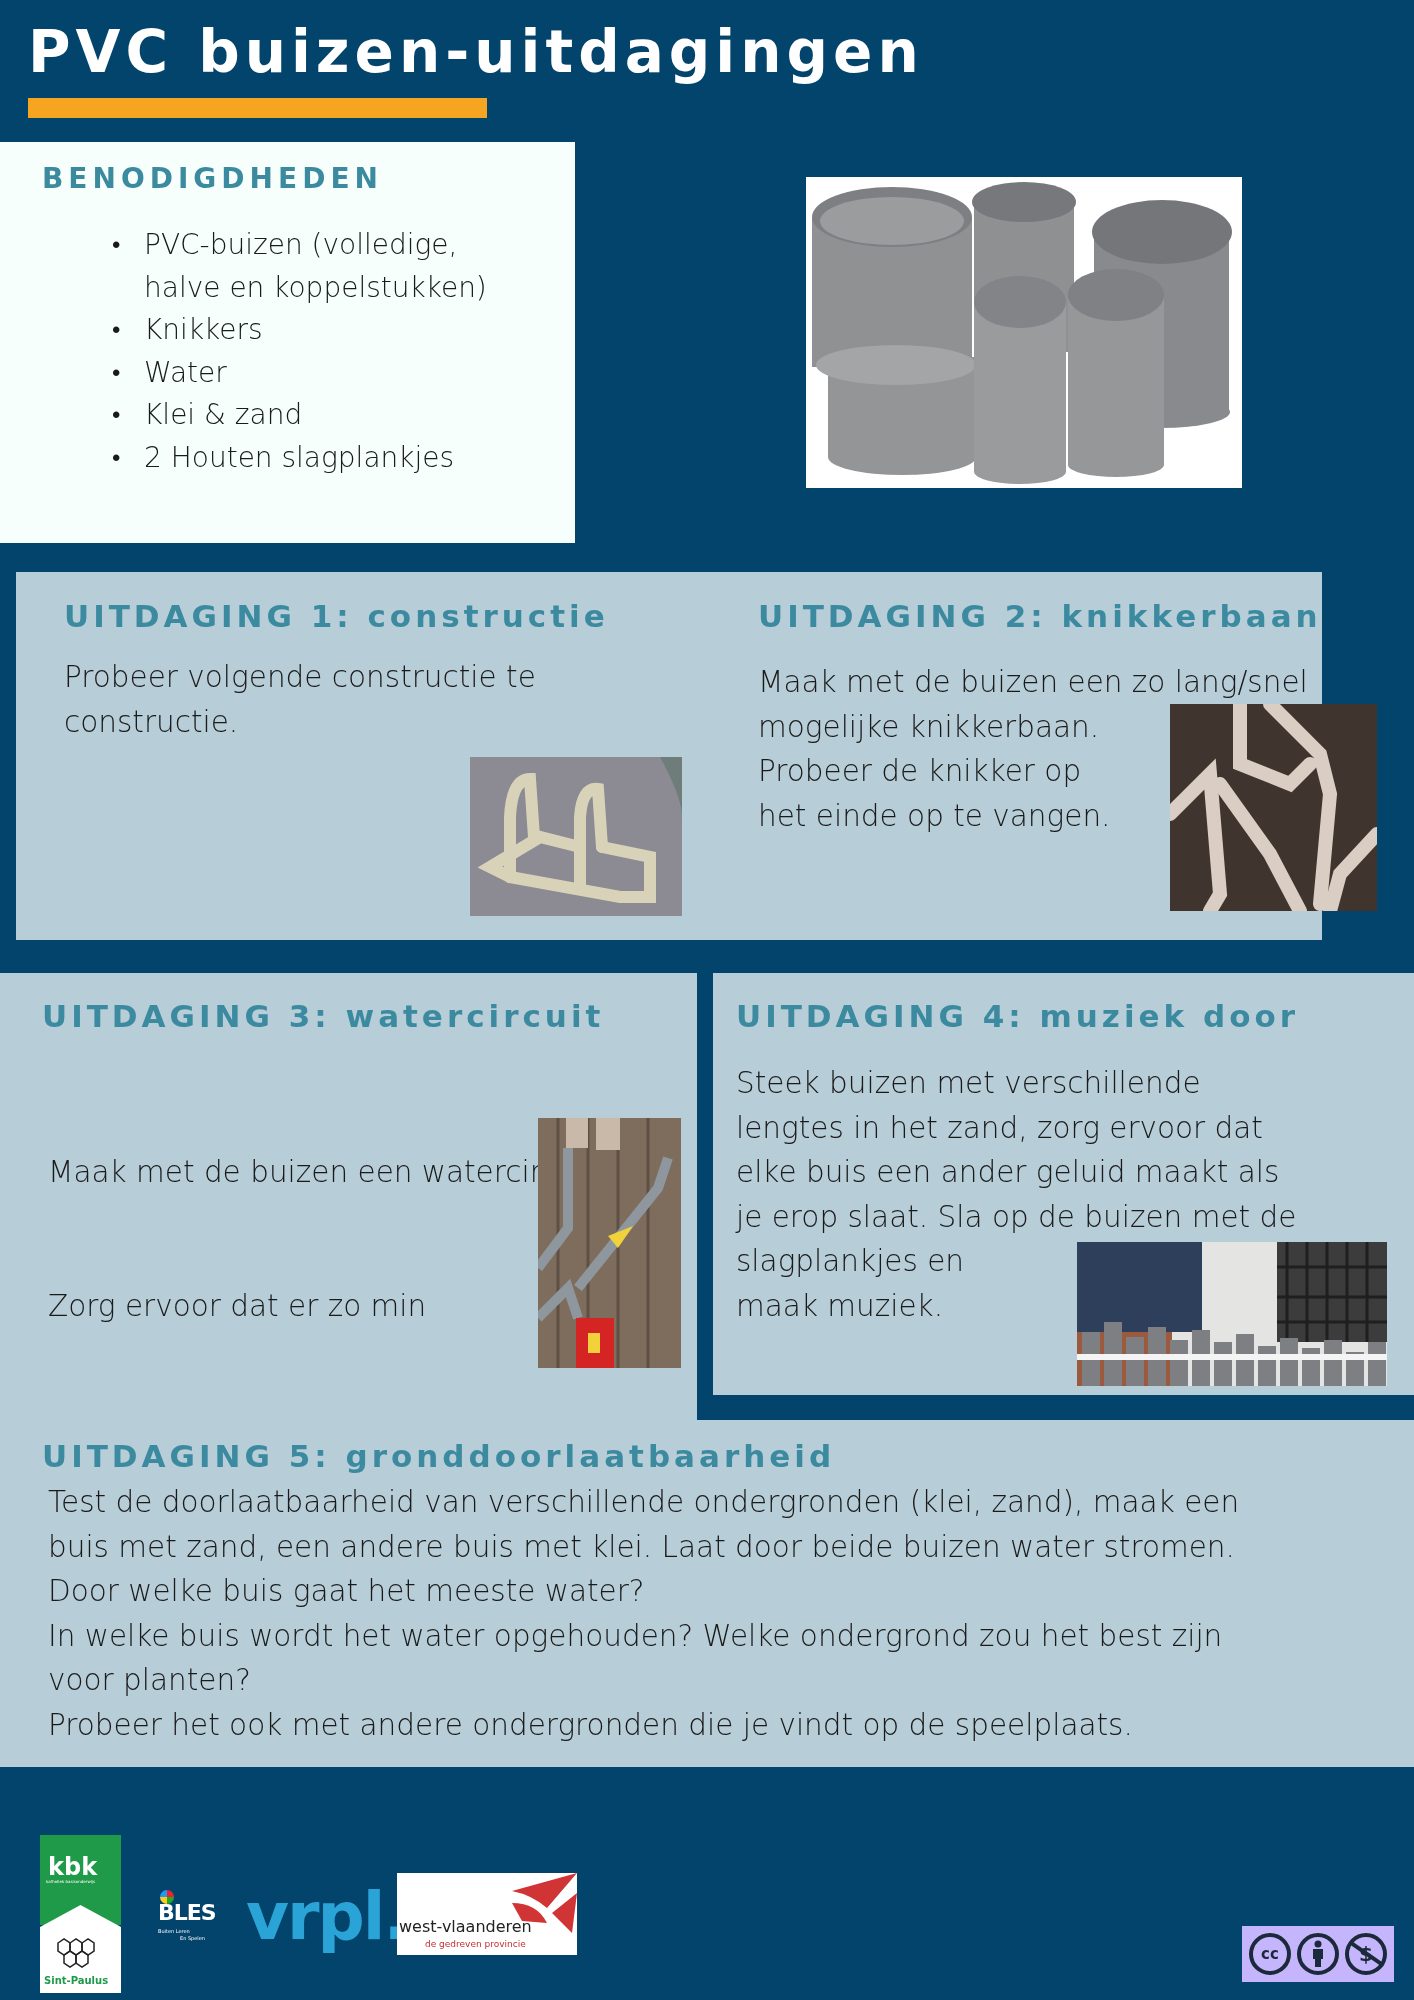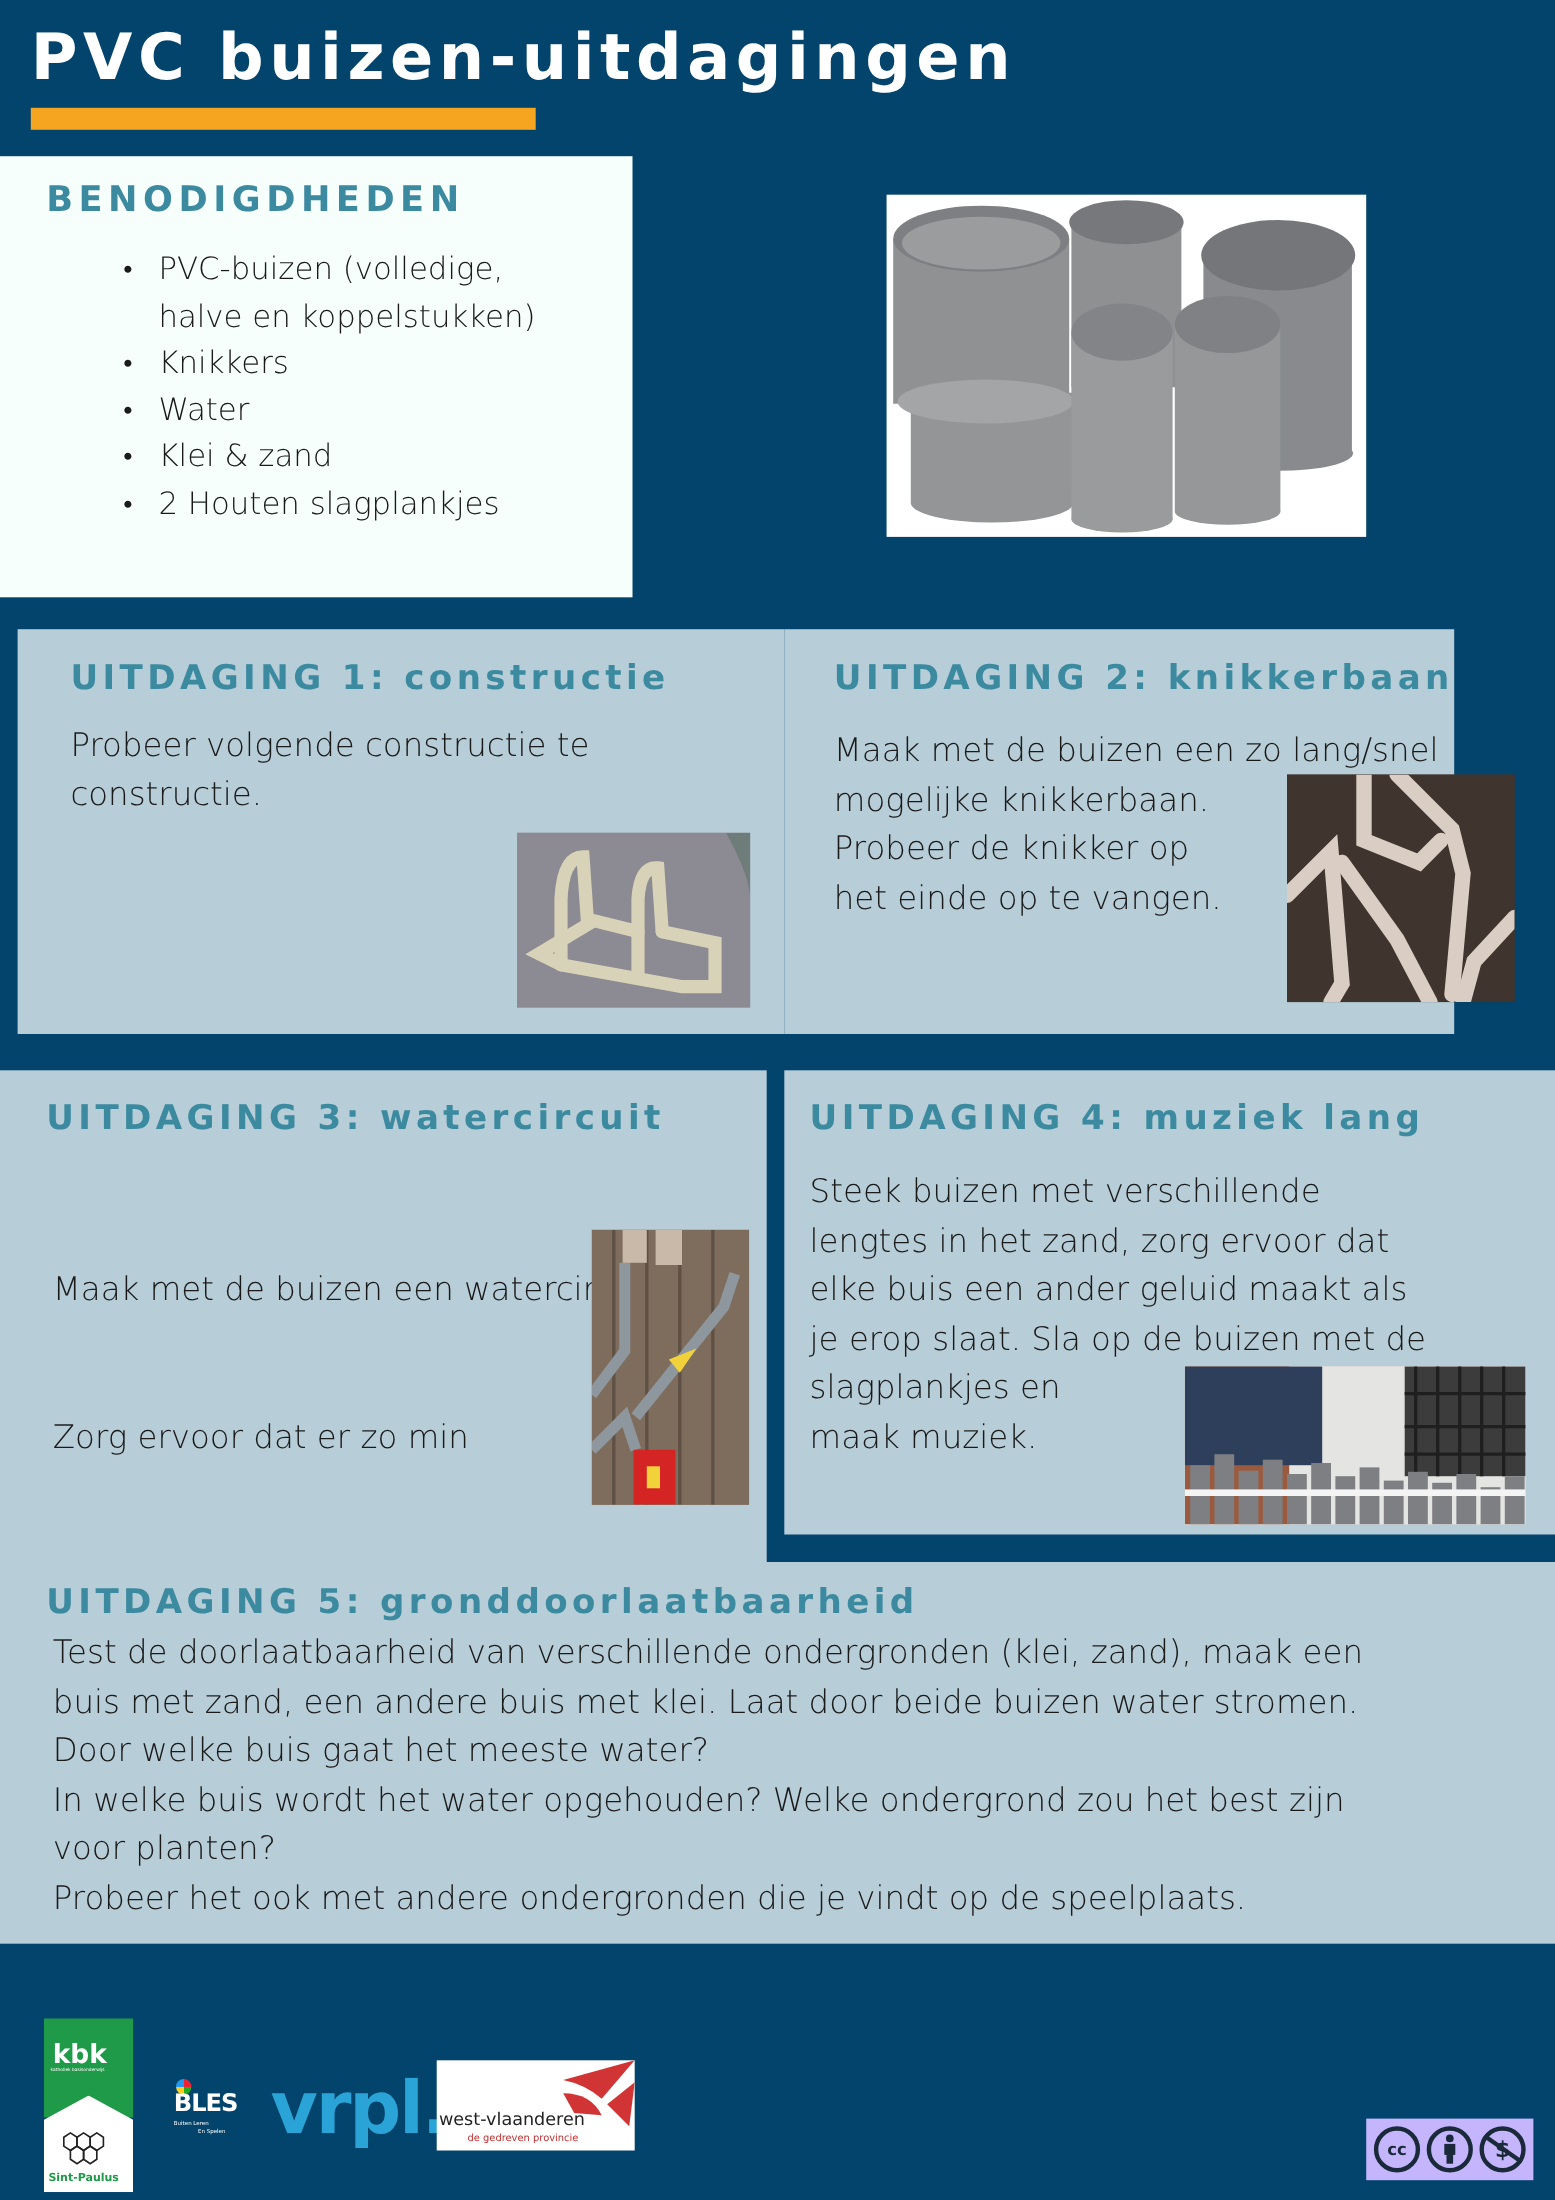--- a/index.html
+++ b/index.html
@@ -4,21 +4,21 @@
 <style>
   * { margin:0; padding:0; box-sizing:border-box; }
   html, body { width:1414px; height:2000px; overflow:hidden; }
   body { background:#02446c; font-family:"DejaVu Sans", sans-serif; position:relative; color:#1a1a1a; }
   .abs { position:absolute; }
 
   .title { left:28px; top:18px; color:#ffffff; font-family:"DejaVu Sans", sans-serif; font-weight:bold; font-size:58px; letter-spacing:5px; white-space:nowrap; }
   .title-bar { left:28px; top:98px; width:459px; height:20px; background:#f5a51f; }
 
   .supplies { left:0; top:142px; width:575px; height:401px; background:#f6fffc; }
-  .supplies h2 { position:absolute; left:42px; top:20px; color:#3b8aa0; font-size:32px; font-weight:bold; letter-spacing:5px; }
+  .supplies h2 { position:absolute; left:42px; top:20px; color:#3b8aa0; font-size:28px; font-weight:bold; letter-spacing:5px; }
   .supplies ul { position:absolute; left:144px; top:82px; list-style:none; font-size:28px; line-height:42.5px; color:#1a1a1a; font-weight:300; }
   .supplies li { position:relative; padding-left:0; }
   .supplies li .bullet { position:absolute; left:-32px; top:0; font-size:24px; }
 
   .pvc-photo { left:806px; top:177px; width:436px; height:311px; background:#ffffff; overflow:hidden; }
 
   .panel { background:#b7cdd7; }
   .panel h3 { position:absolute; color:#3b8aa0; font-size:31px; font-weight:bold; letter-spacing:4px; white-space:nowrap; }
   .panel .body { position:absolute; font-size:29.5px; line-height:44.5px; color:#1a1a1a; font-weight:300; }
   .photo { position:absolute; overflow:hidden; }
@@ -143,21 +143,21 @@
       <rect x="58" y="0" width="24" height="32" fill="#c9b9a8"></rect>
       <rect x="28" y="0" width="22" height="30" fill="#c9b9a8"></rect>
       <path d="M70 118 L95 108 L80 130 Z" fill="#f2d23a"></path>
       <rect x="38" y="200" width="38" height="50" fill="#d42424"></rect>
       <rect x="50" y="215" width="12" height="20" fill="#f2d23a"></rect>
     </svg>
   </div>
 </div>
 
 <div class="abs panel p4">
-  <h3 style="left:23px;top:25px;">UITDAGING 4: muziek lang</h3>
+  <h3 style="left:23px;top:25px;">UITDAGING 4: muziek door</h3>
   <div class="body" style="left:23px;top:88px;">
     <div>Steek buizen met verschillende</div>
     <div>lengtes in het zand, zorg ervoor dat</div>
     <div>elke buis een ander geluid maakt als</div>
     <div>je erop slaat. Sla op de buizen met de</div>
     <div>slagplankjes en</div>
     <div>maak muziek.</div>
   </div>
   <div class="photo" style="left:364px;top:269px;width:310px;height:144px;background:#d8d8d8;" title="People playing PVC pipe instrument">
     <svg width="310" height="144" viewBox="0 0 310 144">

